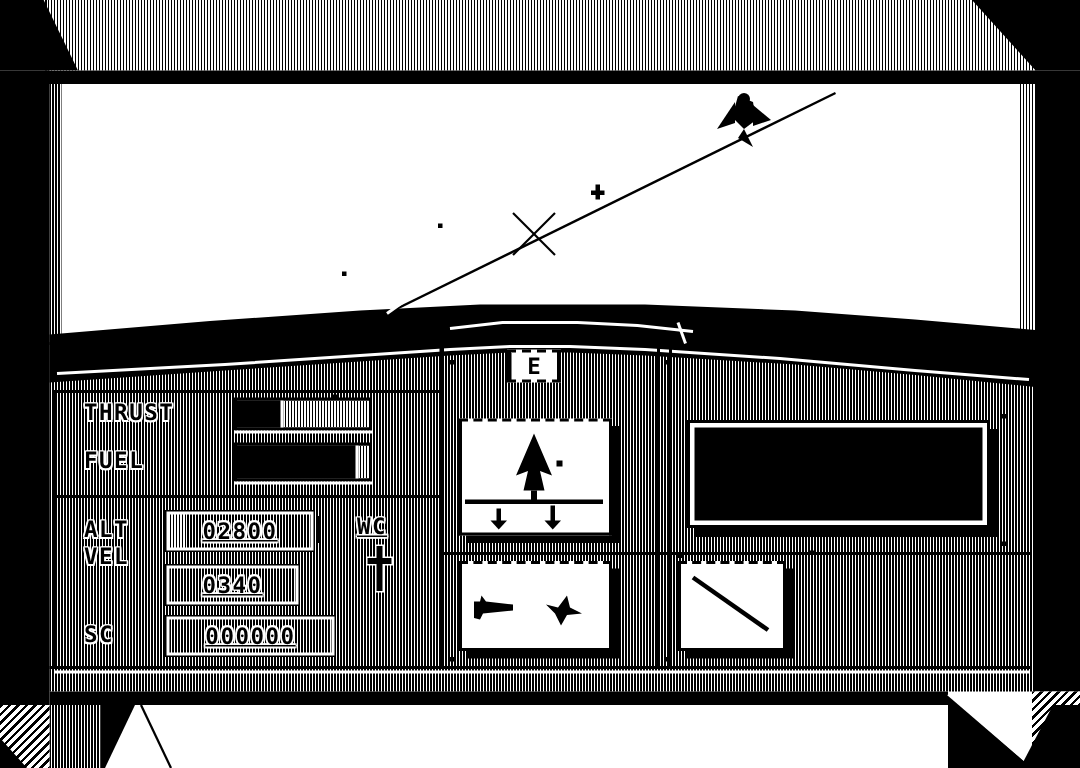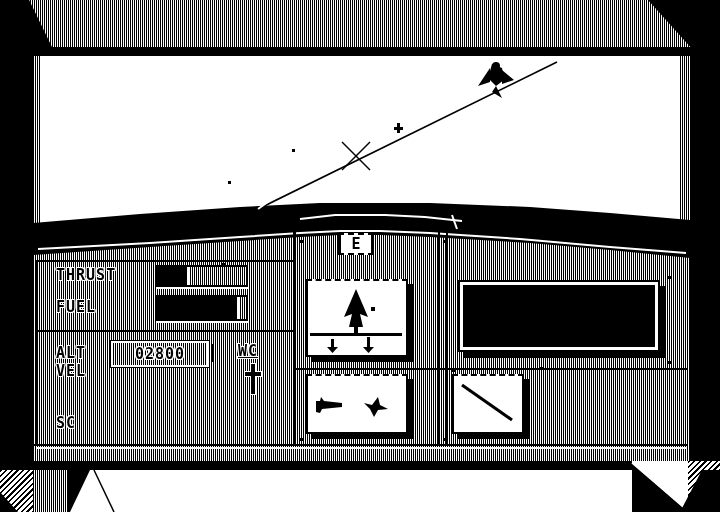--- a/index.html
+++ b/index.html
@@ -5,21 +5,21 @@
   html,body{margin:0;padding:0;background:#222;}
   #screen{position:relative;width:720px;height:512px;background:#fff;overflow:hidden;
           font-family:"DejaVu Sans Mono","Liberation Mono",monospace;color:#000;}
   .abs{position:absolute;}
   .vstripes{background:repeating-linear-gradient(90deg,#000 0,#000 1px,#fff 1px,#fff 2px);}
   .hatch{background:repeating-linear-gradient(135deg,#000 0,#000 1.5px,#fff 1.5px,#fff 4px);}
   .ink{background:#000;}
   .label{font-weight:bold;font-size:15px;letter-spacing:1px;line-height:1;
          text-shadow:-1px 0 #fff,1px 0 #fff,0 -1px #fff,0 1px #fff,
                      -1px -1px #fff,1px 1px #fff,-1px 1px #fff,1px -1px #fff;}
-  .valbox{background:#fff;border:1px solid #000;padding:2px;}
+  .valbox{background:#fff;border:1px solid #000;padding:2px;text-decoration:underline;}
   .valinner{width:100%;height:100%;display:flex;align-items:center;justify-content:center;}
   .value{font-weight:bold;font-size:15px;letter-spacing:1px;
          text-shadow:-1px 0 #fff,1px 0 #fff,0 -1px #fff,0 1px #fff,
                      -1px -1px #fff,1px 1px #fff,-1px 1px #fff,1px -1px #fff;}
   .gauge{border:2px solid #000;background:repeating-linear-gradient(90deg,#000 0,#000 1px,#fff 1px,#fff 2px);}
   .gauge .fill{height:100%;background:#000;border-right:2px solid #fff;}
   .panelbox{background:#fff;border:2px solid #000;border-top-style:dashed;box-shadow:5px 5px 0 #000;}
   .dot{width:3px;height:3px;background:#000;}
 </style>
 </head>
@@ -115,22 +115,32 @@
 
   <div class="abs label" style="left:238px;top:344px;text-decoration:underline;">WC</div>
   <svg class="abs" style="left:242px;top:362px;" width="22" height="36" viewBox="0 0 22 36">
     <rect x="8" y="1" width="6" height="32" fill="#fff"></rect>
       <rect x="2" y="9" width="18" height="6" fill="#fff"></rect>
     <rect x="9" y="2" width="4" height="30" fill="#000"></rect>
       <rect x="3" y="10" width="16" height="4" fill="#000"></rect>
   </svg>
 
   <div class="abs label" style="left:56px;top:364px;">VEL</div>
+  <div class="abs valbox" style="left:110px;top:376px;width:84px;height:22px;">
+    <div class="valinner vstripes">
+        <span class="value">0340</span>
+      </div>
+  </div>
 
   <div class="abs label" style="left:56px;top:416px;">SC</div>
+  <div class="abs valbox" style="left:110px;top:410px;width:108px;height:22px;">
+    <div class="valinner vstripes">
+        <span class="value">000000</span>
+      </div>
+  </div>
 
   <div class="abs" style="left:338px;top:233px;width:30px;height:18px;background:#fff;border-left:3px solid #000;border-right:3px solid #000;border-top:2px dashed #000;border-bottom:2px dashed #000;display:flex;align-items:center;justify-content:center;">
     <span style="font-weight:bold;font-size:15px;">E</span>
   </div>
 
   <div class="abs panelbox" style="left:306px;top:279px;width:98px;height:74px;">
     <svg width="98" height="74" viewBox="0 0 98 74">
       <g fill="#000">
         <polygon points="48,8 60,36 52,33 55,46 41,46 44,33 36,36"></polygon>
         <rect x="46" y="46" width="4" height="8"></rect>

